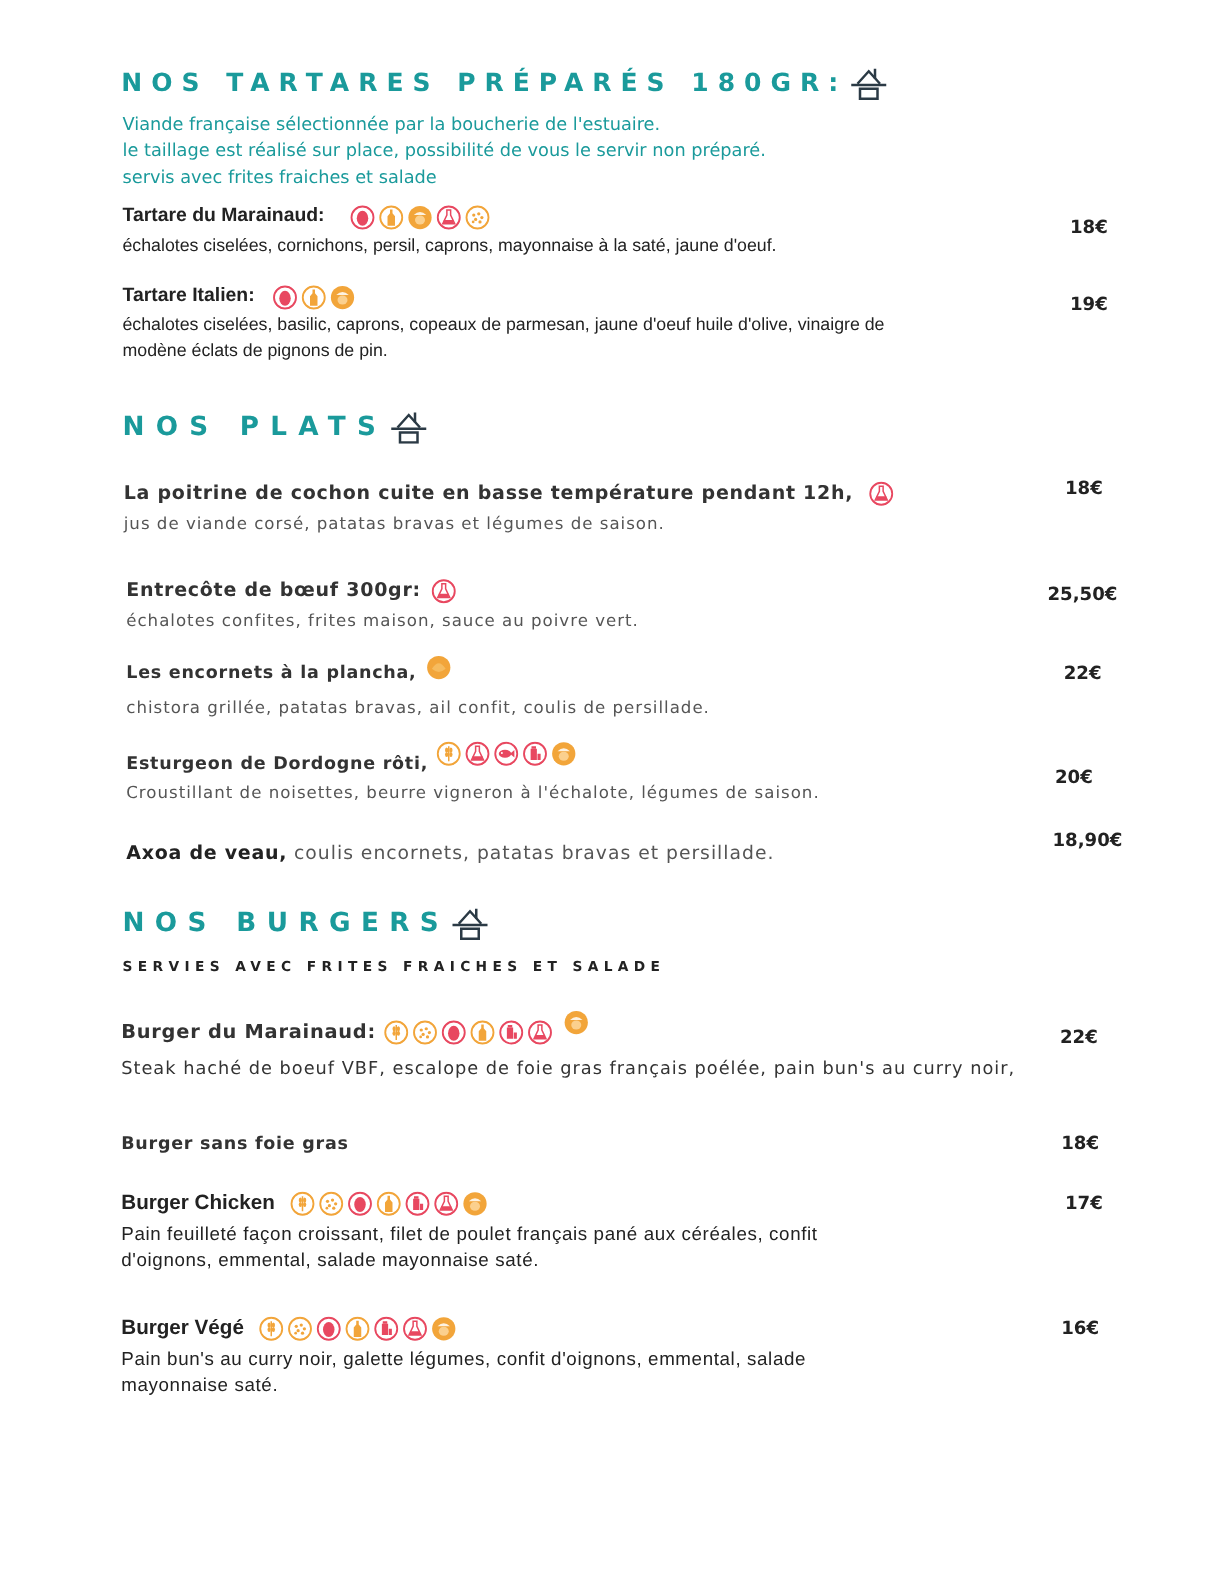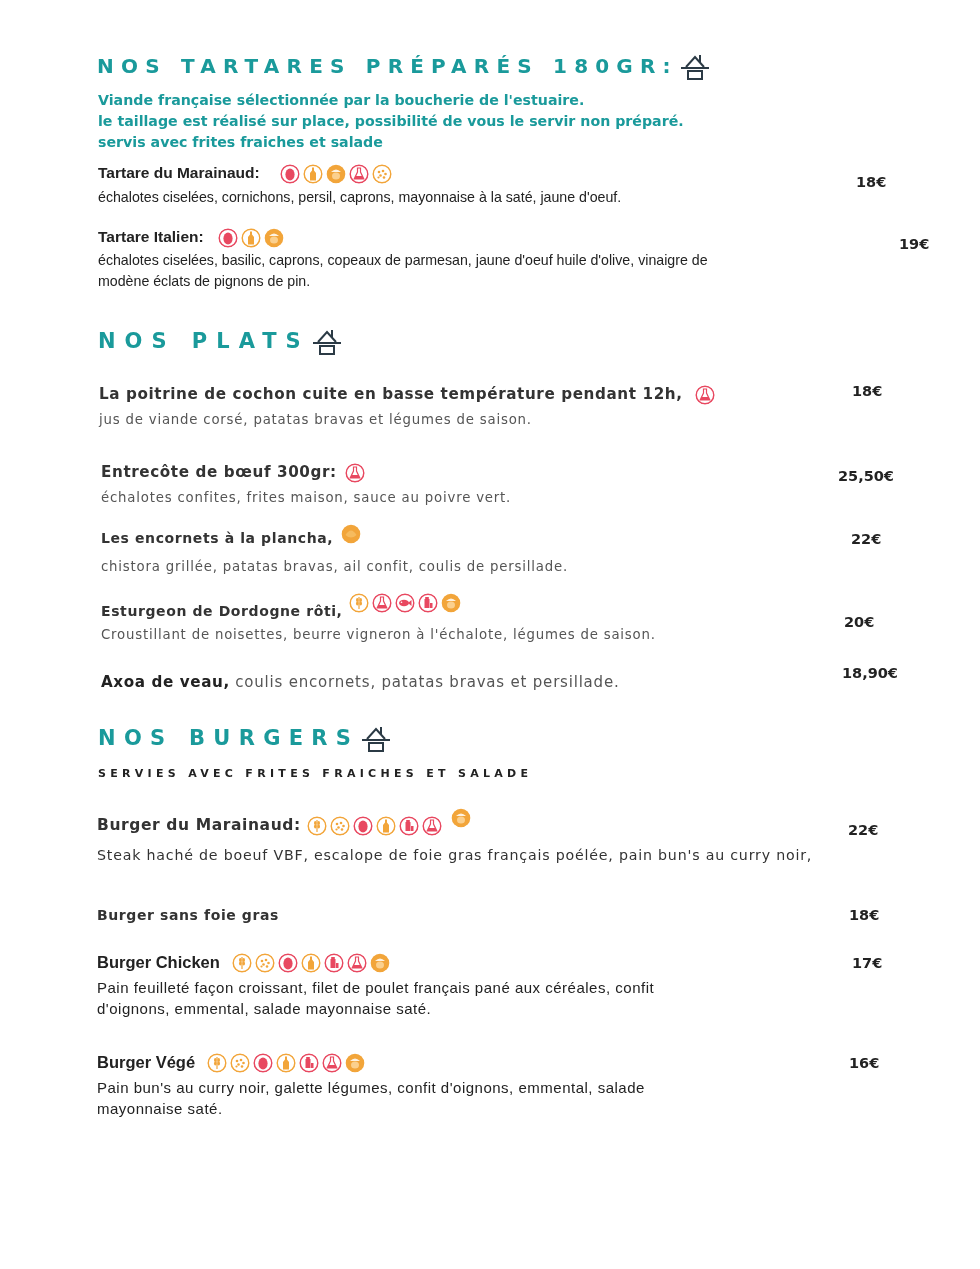--- a/index.html
+++ b/index.html
@@ -1,21 +1,21 @@
 <!DOCTYPE html>
 <html><head>
   <meta charset="utf-8">
   <style>
     html, body { margin: 0; padding: 0; background: #ffffff; }
     body { width: 980px; height: 1269px; position: relative; overflow: hidden; font-family: "DejaVu Sans", sans-serif; color: #333333; }
     .abs { position: absolute; white-space: nowrap; }
     .sec-title { color: #1a9a9b; font-weight: bold; font-family: "DejaVu Sans", sans-serif; font-size: 20px; letter-spacing: 7.2px; display: flex; align-items: center; }
     .sec-title .txt { display: inline-block; }
     .house { display: inline-block; width: 30px; height: 28px; margin-left: 2px; }
-    .intro { color: #1a9a9b; font-weight: bold; font-size: 14.2px; line-height: 21px; left: 98px; top: 90px; }
+    .intro { color: #1a9a9b; font-weight: normal; font-size: 14.2px; line-height: 21px; left: 98px; top: 90px; }
     .intro div { white-space: nowrap; }
     .item-name { font-weight: bold; color: #222; display: flex; }
     .open { font-family: "Liberation Sans", sans-serif; font-size: 15.5px; }
     .mont { font-family: "DejaVu Sans", sans-serif; font-size: 14.5px; letter-spacing: 0.6px; color: #333; }
     .desc-open { font-family: "Liberation Sans", sans-serif; font-size: 14.2px; color: #222; line-height: 21px; }
     .desc-mont { font-family: "DejaVu Sans", sans-serif; font-size: 13.3px; color: #555; letter-spacing: 0.8px; line-height: 21px; }
     .price { font-family: "DejaVu Sans", sans-serif; font-weight: bold; font-size: 14.5px; color: #222; }
     .icons { display: inline-flex; gap: 3px; margin-left: 10px; }
     .ico { width: 20px; height: 20px; border-radius: 50%; box-sizing: border-box; display: inline-flex; align-items: center; justify-content: center; }
     .sub { font-family: "DejaVu Sans", sans-serif; font-weight: bold; font-size: 11px; letter-spacing: 4.3px; color: #222; }
@@ -132,21 +132,21 @@
       </svg>
     <svg class="ico">
         <use href="#s-nuts"></use>
       </svg>
   </span>
 </div>
 <div class="abs desc-open" style="left:98px; top:250px;">
   <div>échalotes ciselées, basilic, caprons, copeaux de parmesan,  jaune d'oeuf huile d'olive, vinaigre de</div>
   <div>modène éclats de pignons de pin.</div>
 </div>
-<div class="abs price" style="left:899px; top:236px;text-align:center;">19€</div>
+<div class="abs price" style="left:856px; top:236px;text-align:center;">19€</div>
 
 <div class="abs sec-title" style="left:98px; top:327px; font-size:21px; letter-spacing:9px;">
   <span class="txt">NOS PLATS</span>
   <svg class="house">
       <use href="#s-house"></use>
     </svg>
 </div>
 
 <div class="abs item-name mont" style="left:99px; top:385px; font-size:15.2px;">
   <span>La poitrine de cochon cuite en basse température pendant 12h,</span>

